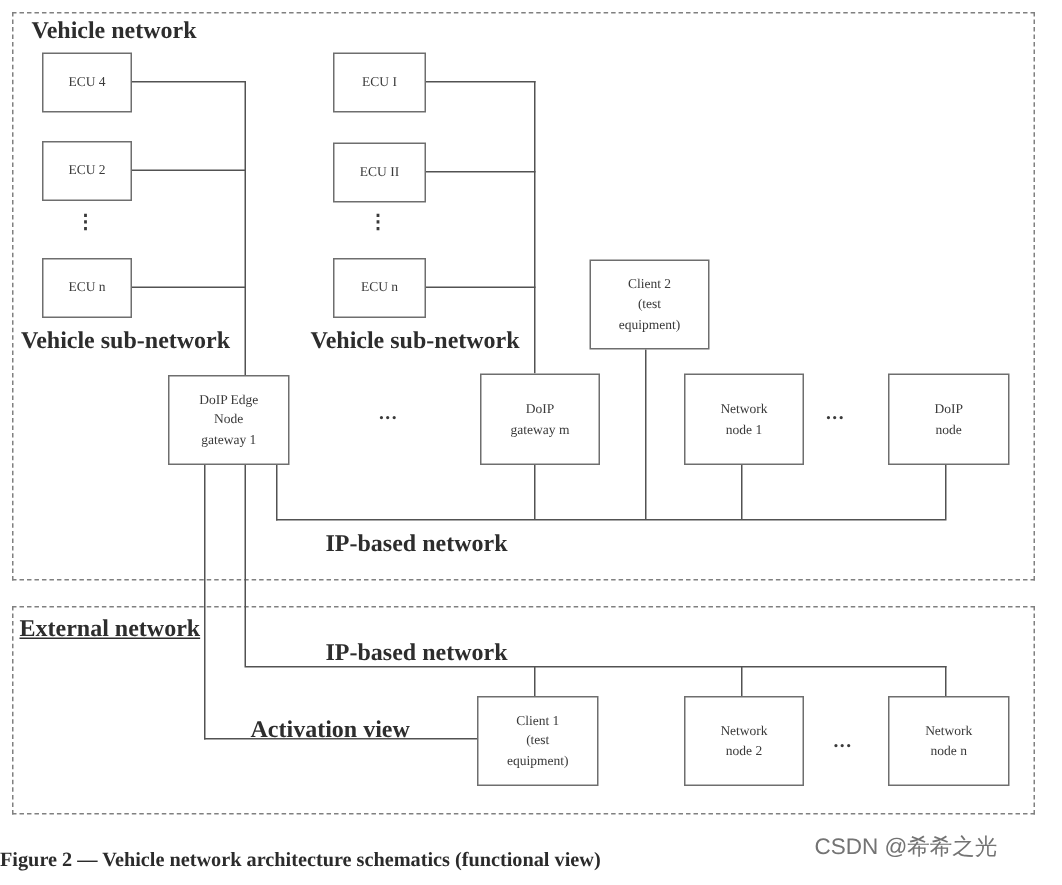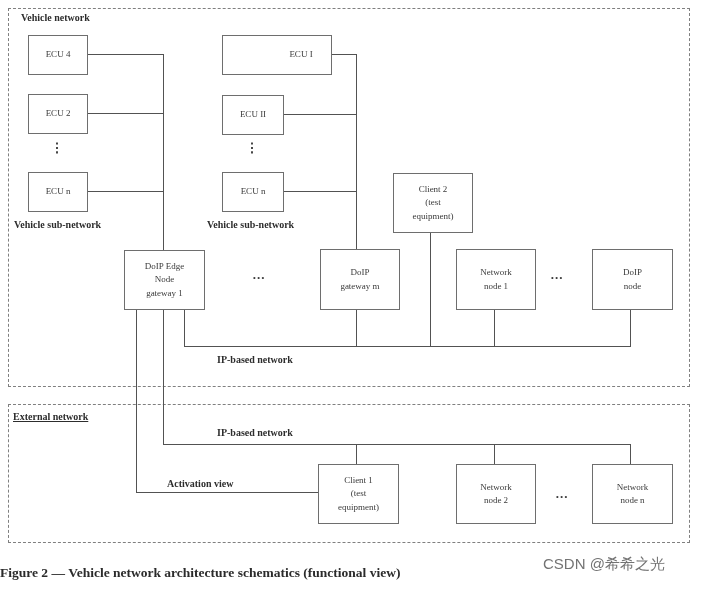--- a/index.html
+++ b/index.html
@@ -10,21 +10,21 @@
   }
   .dashed-box{position:absolute;border:1px dashed #808080;background:transparent;}
   .box{
     position:absolute;border:1px solid #6e6e6e;background:#ffffff;
     display:flex;align-items:center;justify-content:center;text-align:center;
     font-size:9px;line-height:1.45;color:#3a3a3a;white-space:pre-line;
     z-index:3;
   }
   .hline{position:absolute;height:1px;background:#525252;z-index:2;}
   .vline{position:absolute;width:1px;background:#525252;z-index:2;}
-  .lbl{position:absolute;font-weight:bold;font-size:10px;color:#2d2d2d;z-index:4;white-space:nowrap;}
+  .lbl{position:absolute;font-weight:bold;font-size:16px;color:#2d2d2d;z-index:4;white-space:nowrap;}
   .dots-v{position:absolute;font-size:13px;font-weight:bold;color:#3a3a3a;text-align:center;z-index:3;letter-spacing:0;line-height:1;}
   .dots-h{position:absolute;font-size:13px;font-weight:bold;color:#3a3a3a;text-align:center;z-index:3;letter-spacing:1px;line-height:1;}
   .caption{
     position:absolute;left:0;top:565px;width:708px;text-align:left;
     font-weight:bold;font-size:13.5px;color:#2b2b2b;z-index:4;
   }
   .watermark{
     position:absolute;left:543px;top:555px;
     font-family:"Liberation Sans","DejaVu Sans",sans-serif;
     font-size:15px;color:#737373;z-index:5;white-space:nowrap;
@@ -35,37 +35,37 @@
 
 <div class="dashed-box" style="left:8px;top:8px;width:680px;height:377px;"></div>
 <div class="lbl" style="left:21px;top:12px;">Vehicle network</div>
 
 <div class="box" style="left:28px;top:35px;width:58px;height:38px;">ECU 4</div>
 <div class="box" style="left:28px;top:94px;width:58px;height:38px;">ECU 2</div>
 <div class="dots-v" style="left:50px;top:141px;width:14px;">⋮</div>
 <div class="box" style="left:28px;top:172px;width:58px;height:38px;">ECU n</div>
 <div class="lbl" style="left:14px;top:219px;">Vehicle sub-network</div>
 
-<div class="box" style="left:222px;top:35px;width:60px;height:38px;padding-left:48px;">ECU I</div>
+<div class="box" style="left:222px;top:35px;width:60px;height:38px;">ECU I</div>
 <div class="box" style="left:222px;top:95px;width:60px;height:38px;">ECU II</div>
 <div class="dots-v" style="left:245px;top:141px;width:14px;">⋮</div>
 <div class="box" style="left:222px;top:172px;width:60px;height:38px;">ECU n</div>
 <div class="lbl" style="left:207px;top:219px;">Vehicle sub-network</div>
 
 <div class="hline" style="left:86px;top:54px;width:78px;"></div>
 <div class="hline" style="left:86px;top:113px;width:78px;"></div>
 <div class="hline" style="left:86px;top:191px;width:78px;"></div>
 <div class="vline" style="left:163px;top:54px;height:196px;"></div>
 
 <div class="hline" style="left:282px;top:54px;width:75px;"></div>
 <div class="hline" style="left:282px;top:114px;width:75px;"></div>
 <div class="hline" style="left:282px;top:191px;width:75px;"></div>
 <div class="vline" style="left:356px;top:54px;height:195px;"></div>
 
-<div class="box" style="left:124px;top:250px;width:79px;height:58px;">DoIP Edge
+<div class="box" style="left:112px;top:250px;width:79px;height:58px;">DoIP Edge
 Node
 gateway 1</div>
 <div class="dots-h" style="left:248px;top:268px;width:22px;">...</div>
 <div class="box" style="left:320px;top:249px;width:78px;height:59px;">DoIP
 gateway m</div>
 <div class="box" style="left:393px;top:173px;width:78px;height:58px;">Client 2
 (test
 equipment)</div>
 <div class="box" style="left:456px;top:249px;width:78px;height:59px;">Network
 node 1</div>

